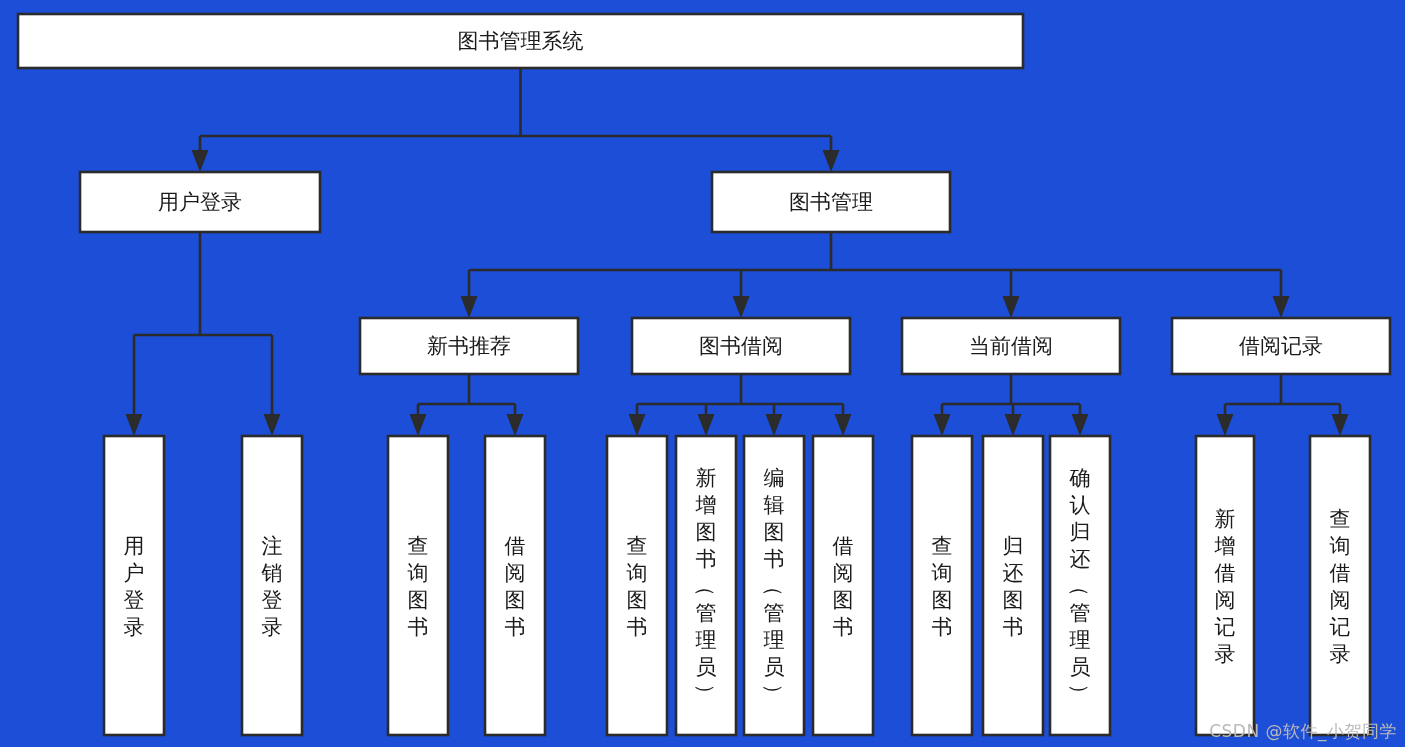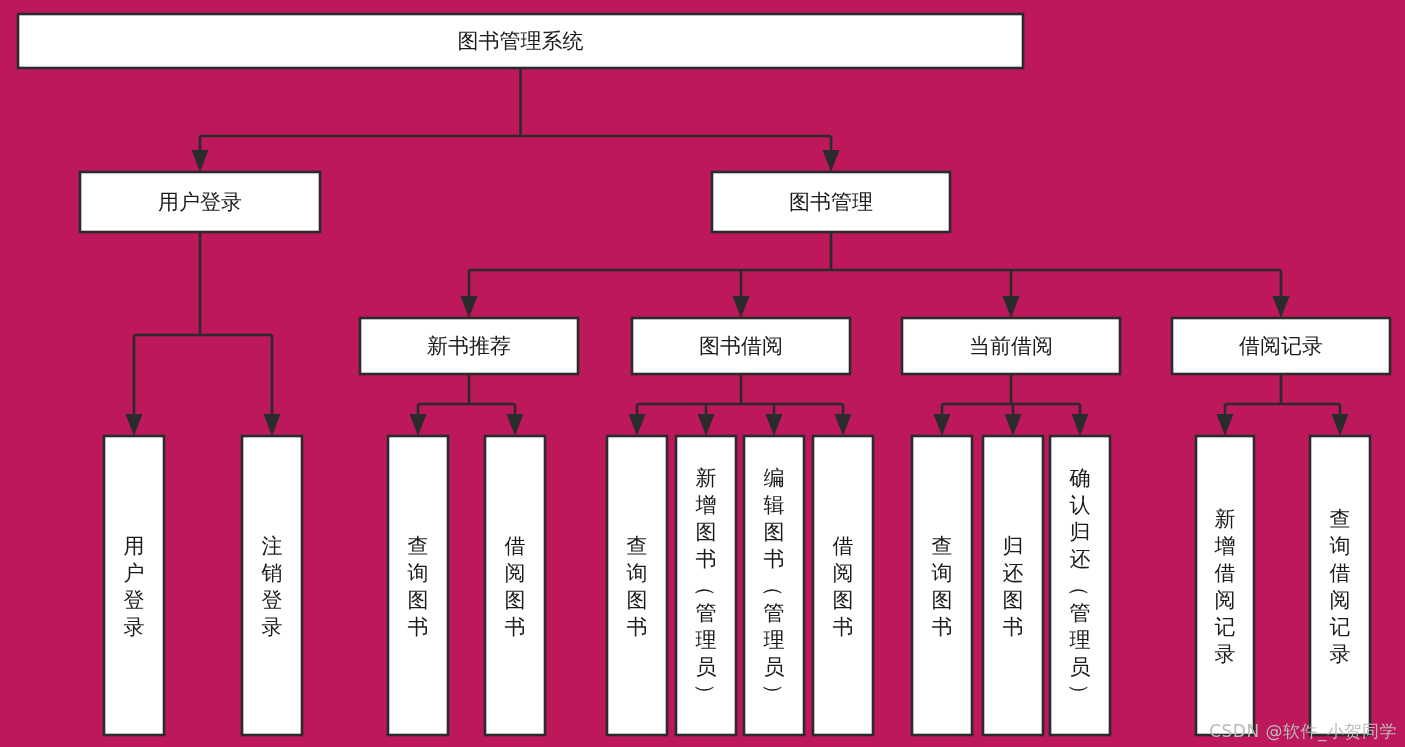--- a/index.html
+++ b/index.html
@@ -7,21 +7,21 @@
     padding: 0;
     background: #ffffff;
   }
   body {
     font-family: "DejaVu Sans", "Liberation Sans", sans-serif;
   }
   #stage {
     position: relative;
     width: 1405px;
     height: 747px;
-    background: #be185d;
+    background: #1d4ed8;
     overflow: hidden;
   }
   #diagram-svg {
     position: absolute;
     left: 0;
     top: 0;
     width: 1405px;
     height: 747px;
   }
   .node-box {

